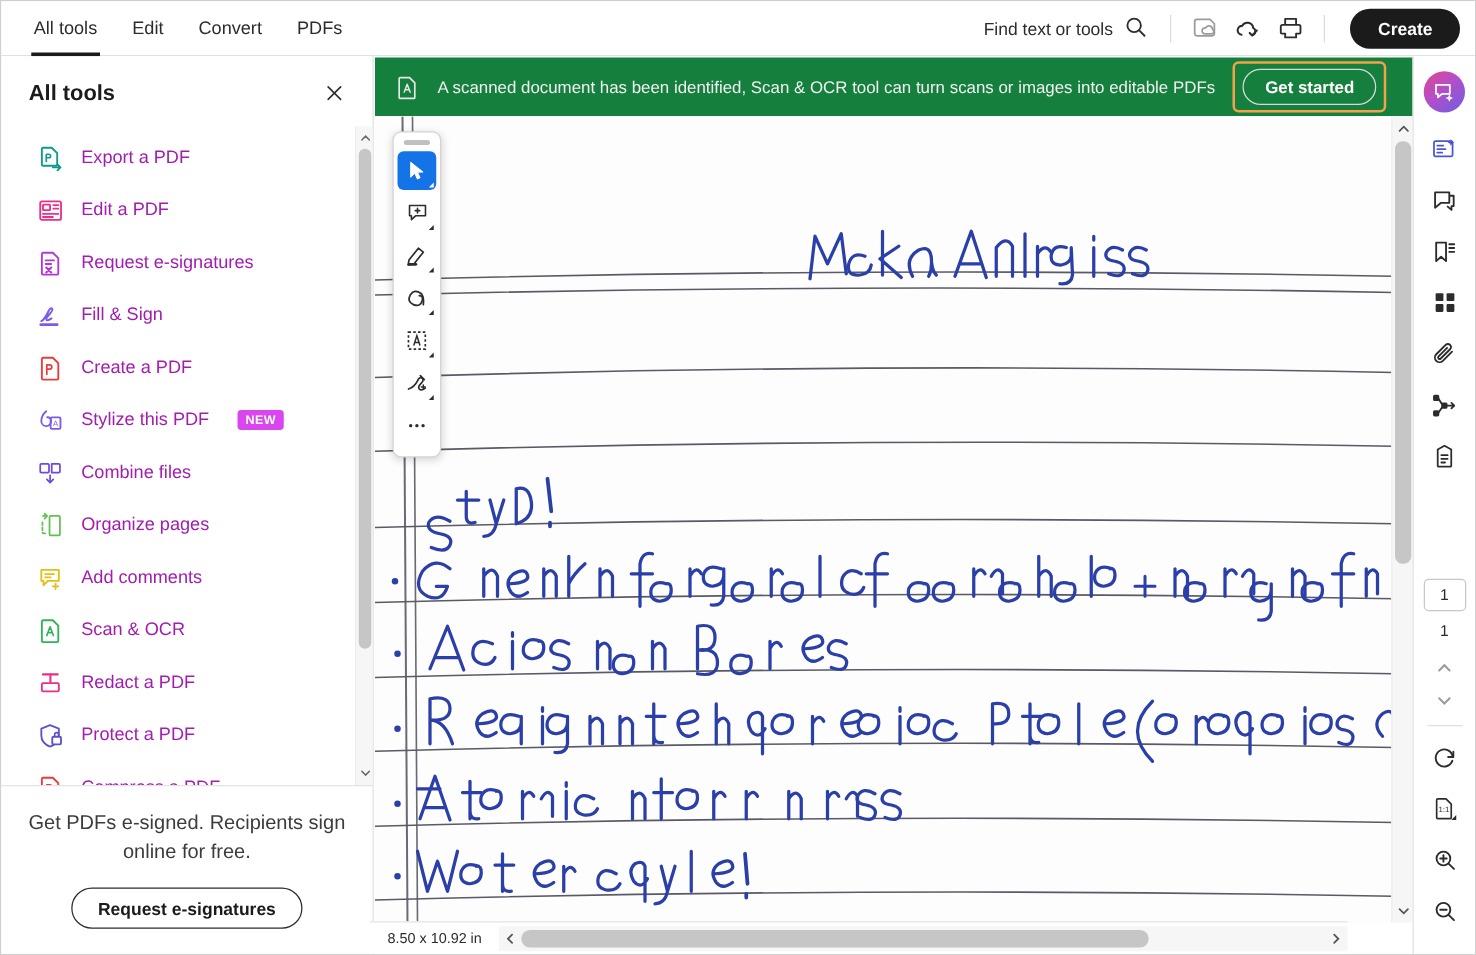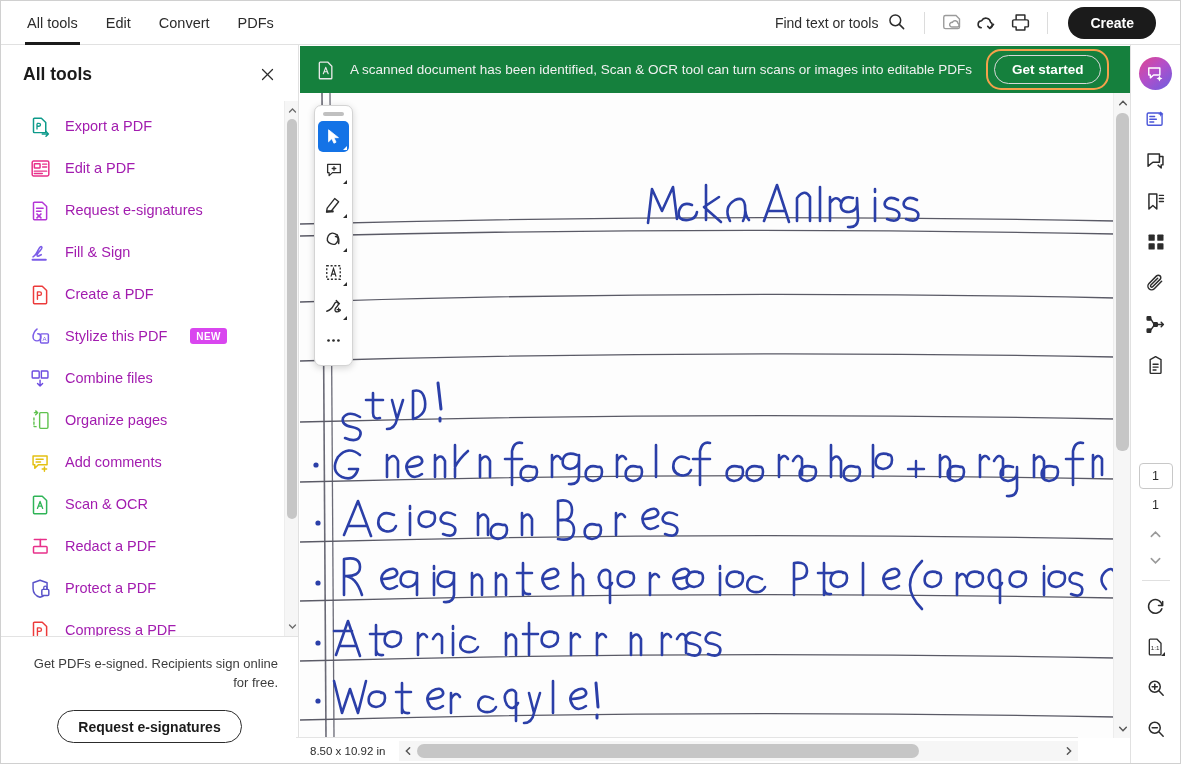--- a/index.html
+++ b/index.html
@@ -36,21 +36,21 @@
     white-space: nowrap;
   }
   .tab.active::after {
     content: ""; position: absolute;
     left: 12px; right: 12px; bottom: 0; height: 2.5px;
     background: #1b1b1b;
   }
   .topbar-right {
     margin-left: auto;
     display: flex; align-items: center;
-    height: 44px; padding-right: 26px; gap: 0;
+    height: 44px; padding-right: 14px; gap: 0;
   }
   .find-tools {
     display: flex; align-items: center; gap: 9px;
     font-size: 14px; color: #2c2c2c;
     cursor: pointer; padding: 0 8px;
   }
   .tb-sep { width: 1px; height: 22px; background: #dcdcdc; margin: 0 10px; }
   .tb-icon {
     width: 34px; height: 34px;
     display: flex; align-items: center; justify-content: center;
@@ -125,21 +125,21 @@
     width: 10px; height: 400px;
     background: #c6c6c6; border-radius: 5px;
     cursor: pointer;
   }
   .sb-promo {
     flex: 0 0 auto;
     border-top: 1px solid #e3e3e3;
     padding: 18px 20px 22px;
     text-align: center;
   }
-  .promo-text { font-size: 13px; color: #3c3c3c; line-height: 1.45; text-align: right; }
+  .promo-text { font-size: 16px; color: #3c3c3c; line-height: 1.45; }
   .promo-btn {
     margin-top: 17px;
     border: 1.6px solid #2c2c2c;
     background: #fff; color: #1b1b1b;
     font-size: 14px; font-weight: 600;
     height: 33px; padding: 0 20px;
     border-radius: 17px; cursor: pointer;
     font-family: "Liberation Sans", sans-serif;
   }
 
@@ -150,21 +150,21 @@
     background: #15803d;
     display: flex; align-items: center;
     padding: 0 10px 0 16px;
     gap: 14px;
   }
   .banner-icon { width: 20px; height: 20px; flex: 0 0 20px; }
   .banner-text { font-size: 13.5px; color: #f0f0f0; white-space: nowrap; }
   .banner-cta-wrap {
     margin-left: auto;
     border: 2.5px solid #f5a14b;
-    border-radius: 15px;
+    border-radius: 5px;
     padding: 4px 6px;
     display: flex; align-items: flex-start;
   }
   .banner-cta {
     border: 1.4px solid #d8d8d8;
     background: transparent; color: #fff;
     font-size: 13.5px; font-weight: 600;
     height: 29px; padding: 0 17px;
     border-radius: 15px; cursor: pointer;
     white-space: nowrap;

